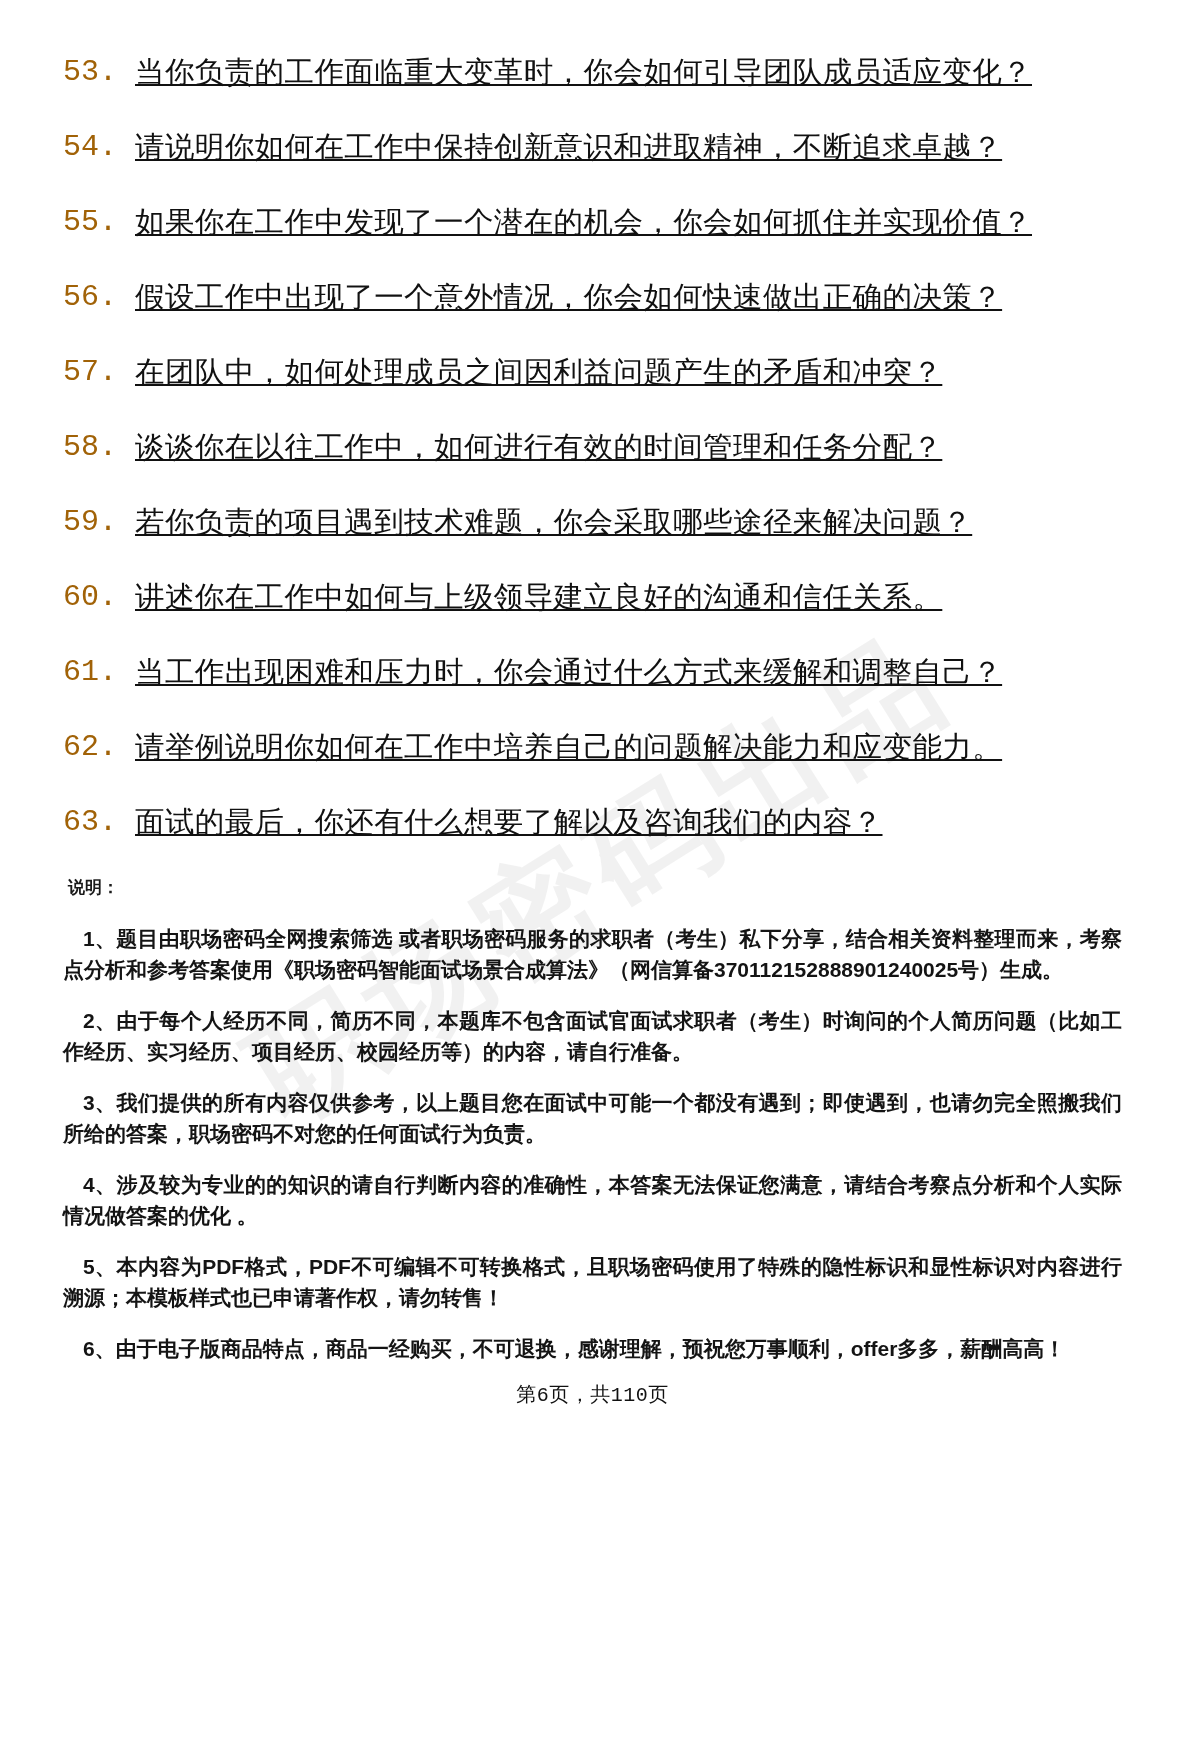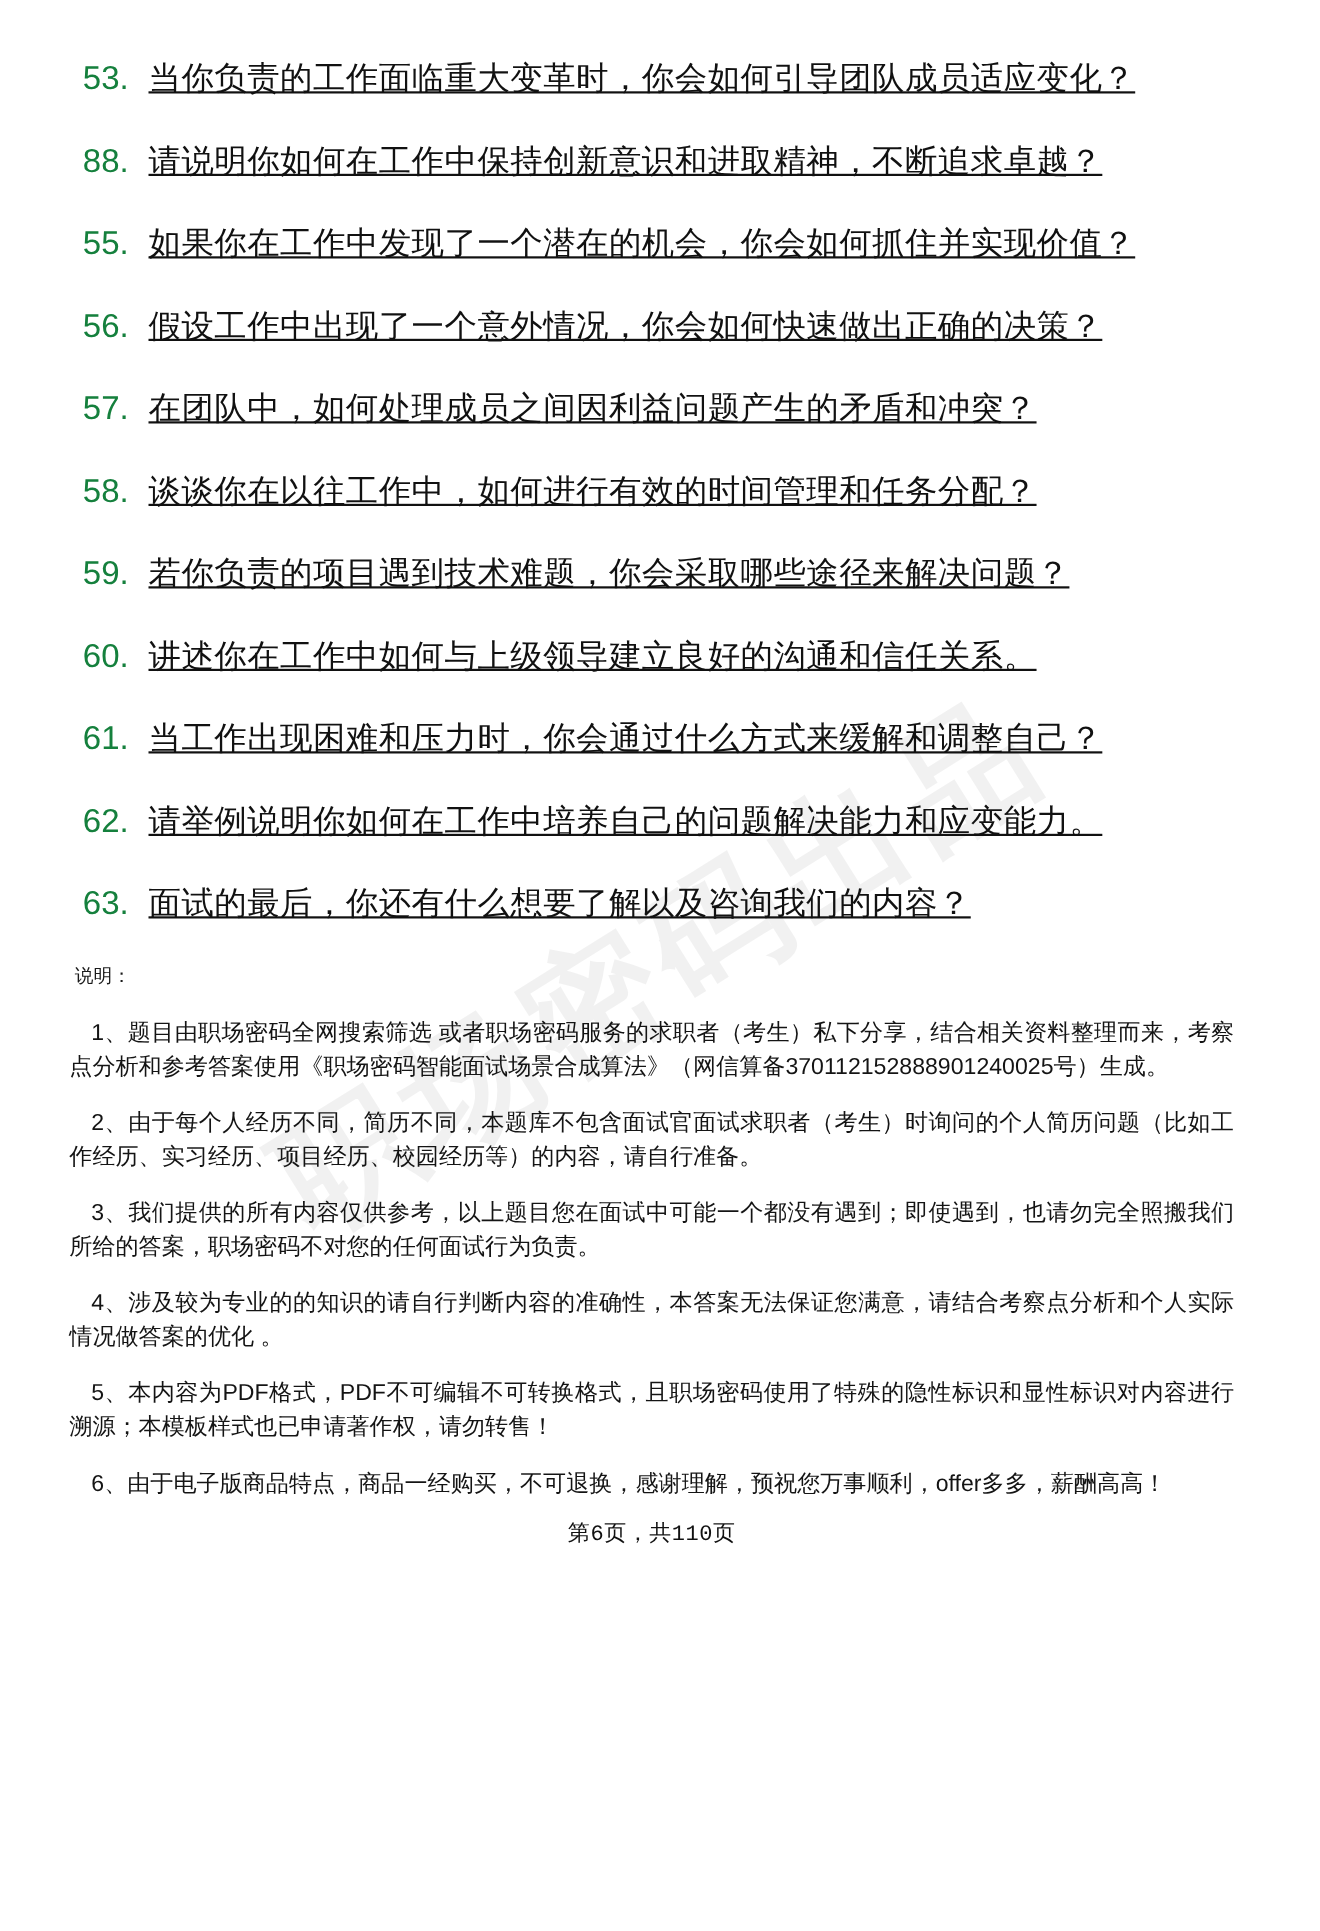--- a/index.html
+++ b/index.html
@@ -50,37 +50,38 @@
     align-items: flex-start;
     margin-bottom: 27px;
   }
   .qnum {
     flex: 0 0 auto;
     width: 62px;
     text-align: right;
     padding-right: 18px;
     font-size: 30px;
     line-height: 48px;
-    color: #15803d;
-    font-family: Liberation Sans, sans-serif;
+    color: #a16207;
+    font-family: Liberation Mono, monospace;
   }
   .qtext {
     flex: 1 1 auto;
     font-size: 29.5px;
     line-height: 48px;
     letter-spacing: 0.4px;
     color: #111;
     text-align: justify;
     text-justify: inter-ideograph;
     text-decoration: underline;
   }
   .notes {
     margin-top: 26px;
     padding-left: 8px;
     padding-right: 8px;
+    font-weight: bold;
   }
   .notes-title {
     font-size: 17px;
     line-height: 30px;
     color: #1a1a1a;
     margin-bottom: 1px;
     padding-left: 5px;
   }
   .note {
     font-size: 21px;
@@ -109,21 +110,21 @@
   <div class="watermark">职场密码出品</div>
 
   <div class="content">
 
     <ul class="qlist">
       <li class="qitem">
         <div class="qnum">53.</div>
         <div class="qtext">当你负责的工作面临重大变革时，你会如何引导团队成员适应变化？</div>
       </li>
       <li class="qitem">
-        <div class="qnum">88.</div>
+        <div class="qnum">54.</div>
         <div class="qtext">请说明你如何在工作中保持创新意识和进取精神，不断追求卓越？</div>
       </li>
       <li class="qitem">
         <div class="qnum">55.</div>
         <div class="qtext">如果你在工作中发现了一个潜在的机会，你会如何抓住并实现价值？</div>
       </li>
       <li class="qitem">
         <div class="qnum">56.</div>
         <div class="qtext">假设工作中出现了一个意外情况，你会如何快速做出正确的决策？</div>
       </li>

